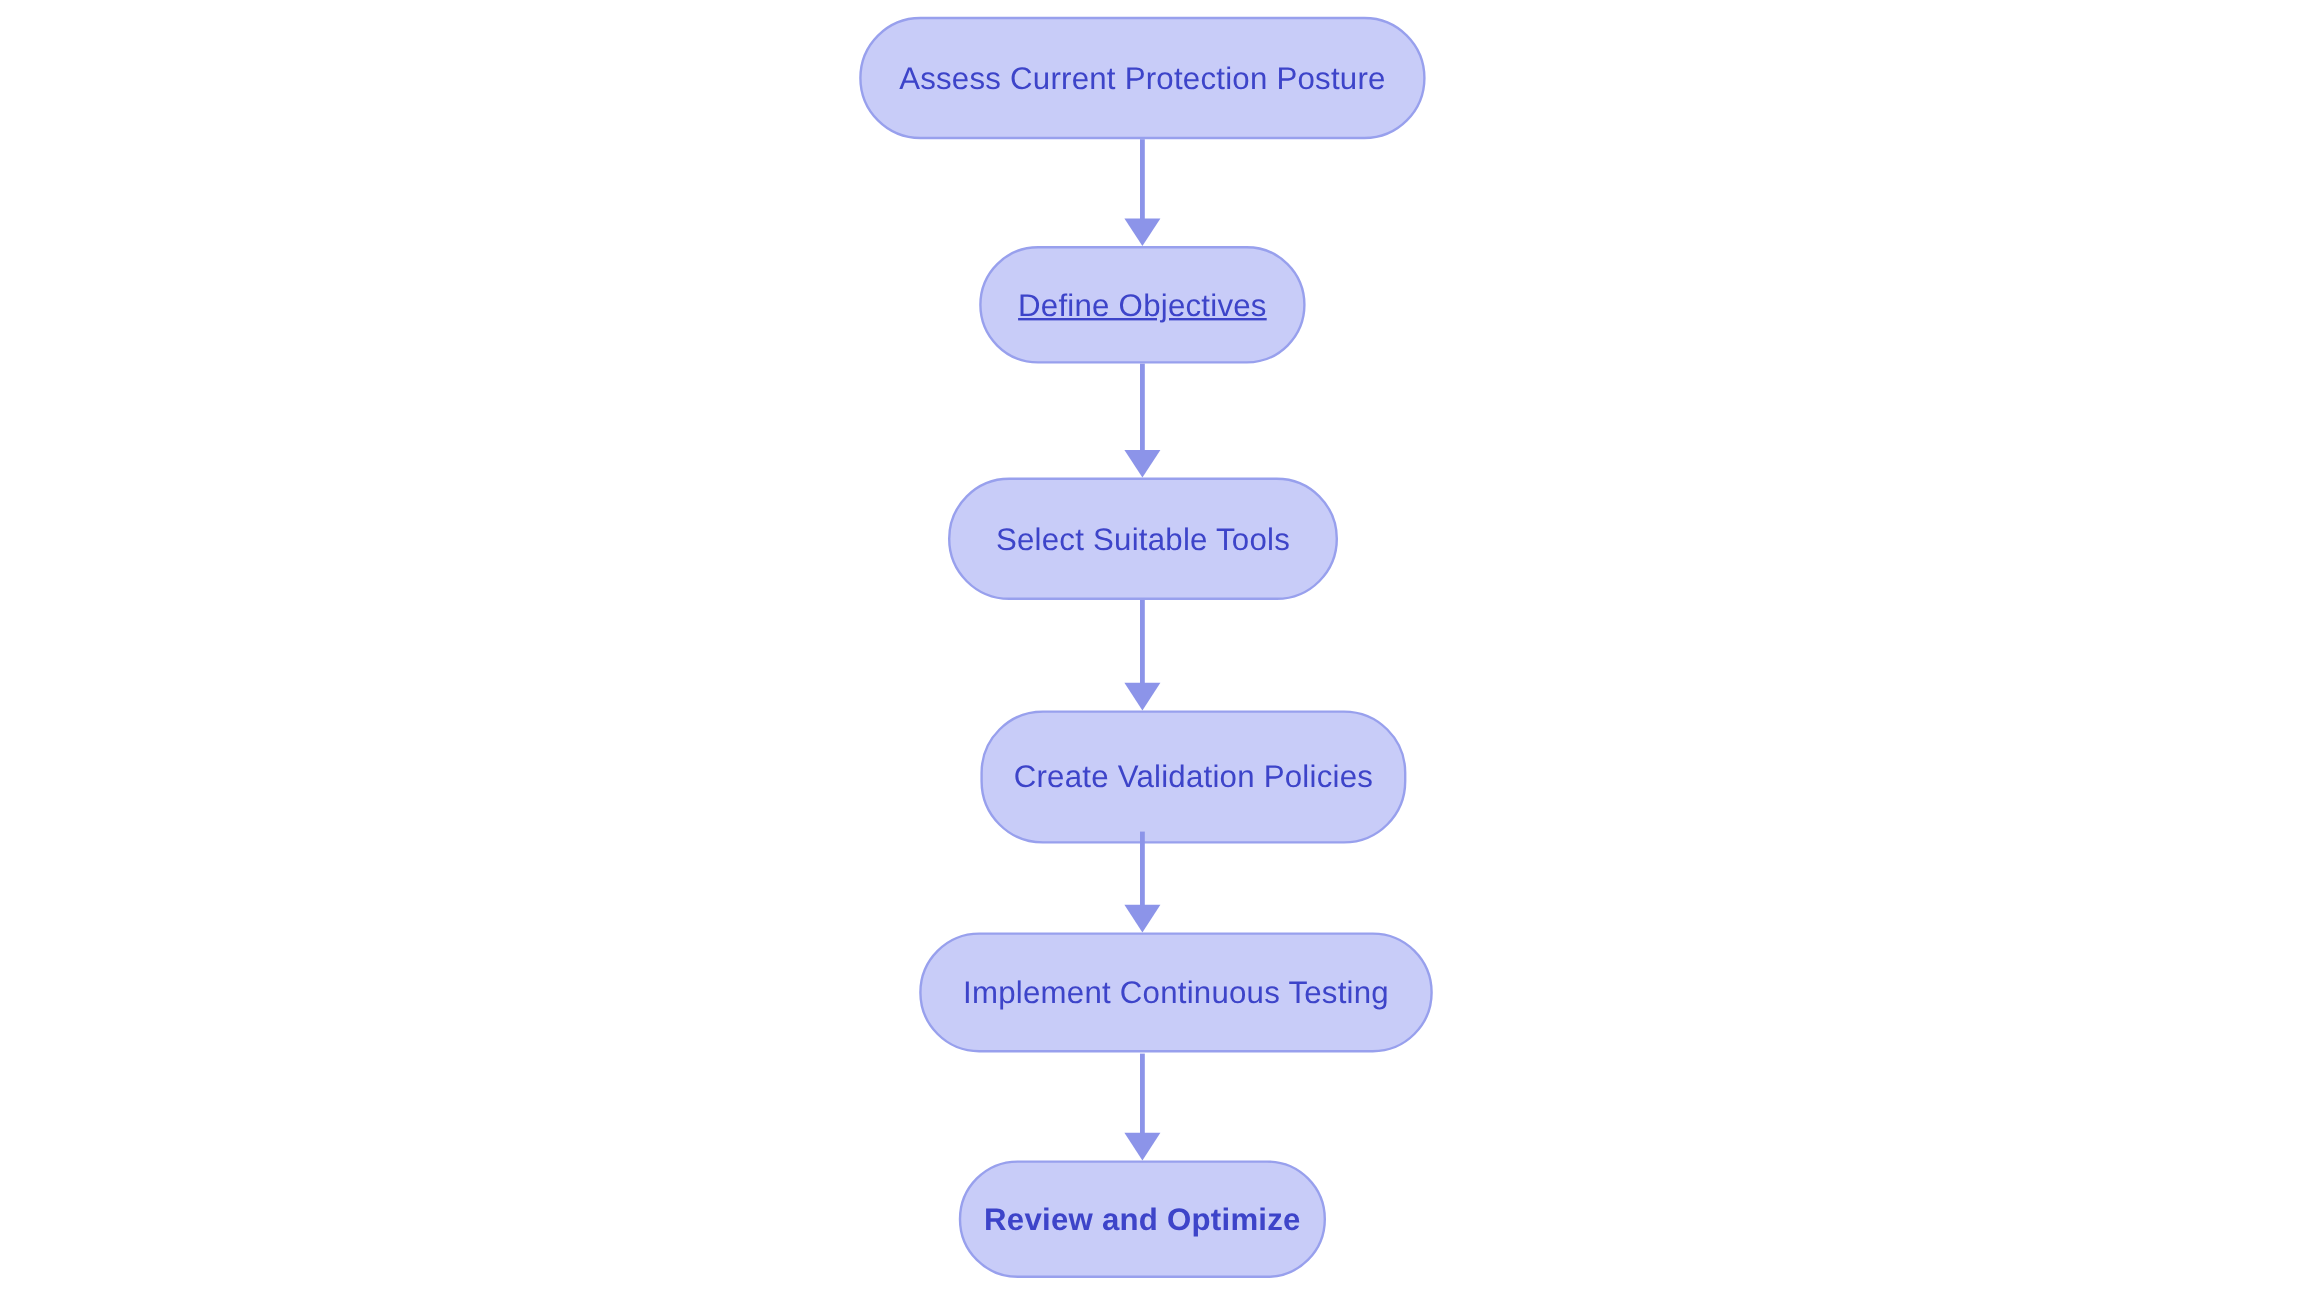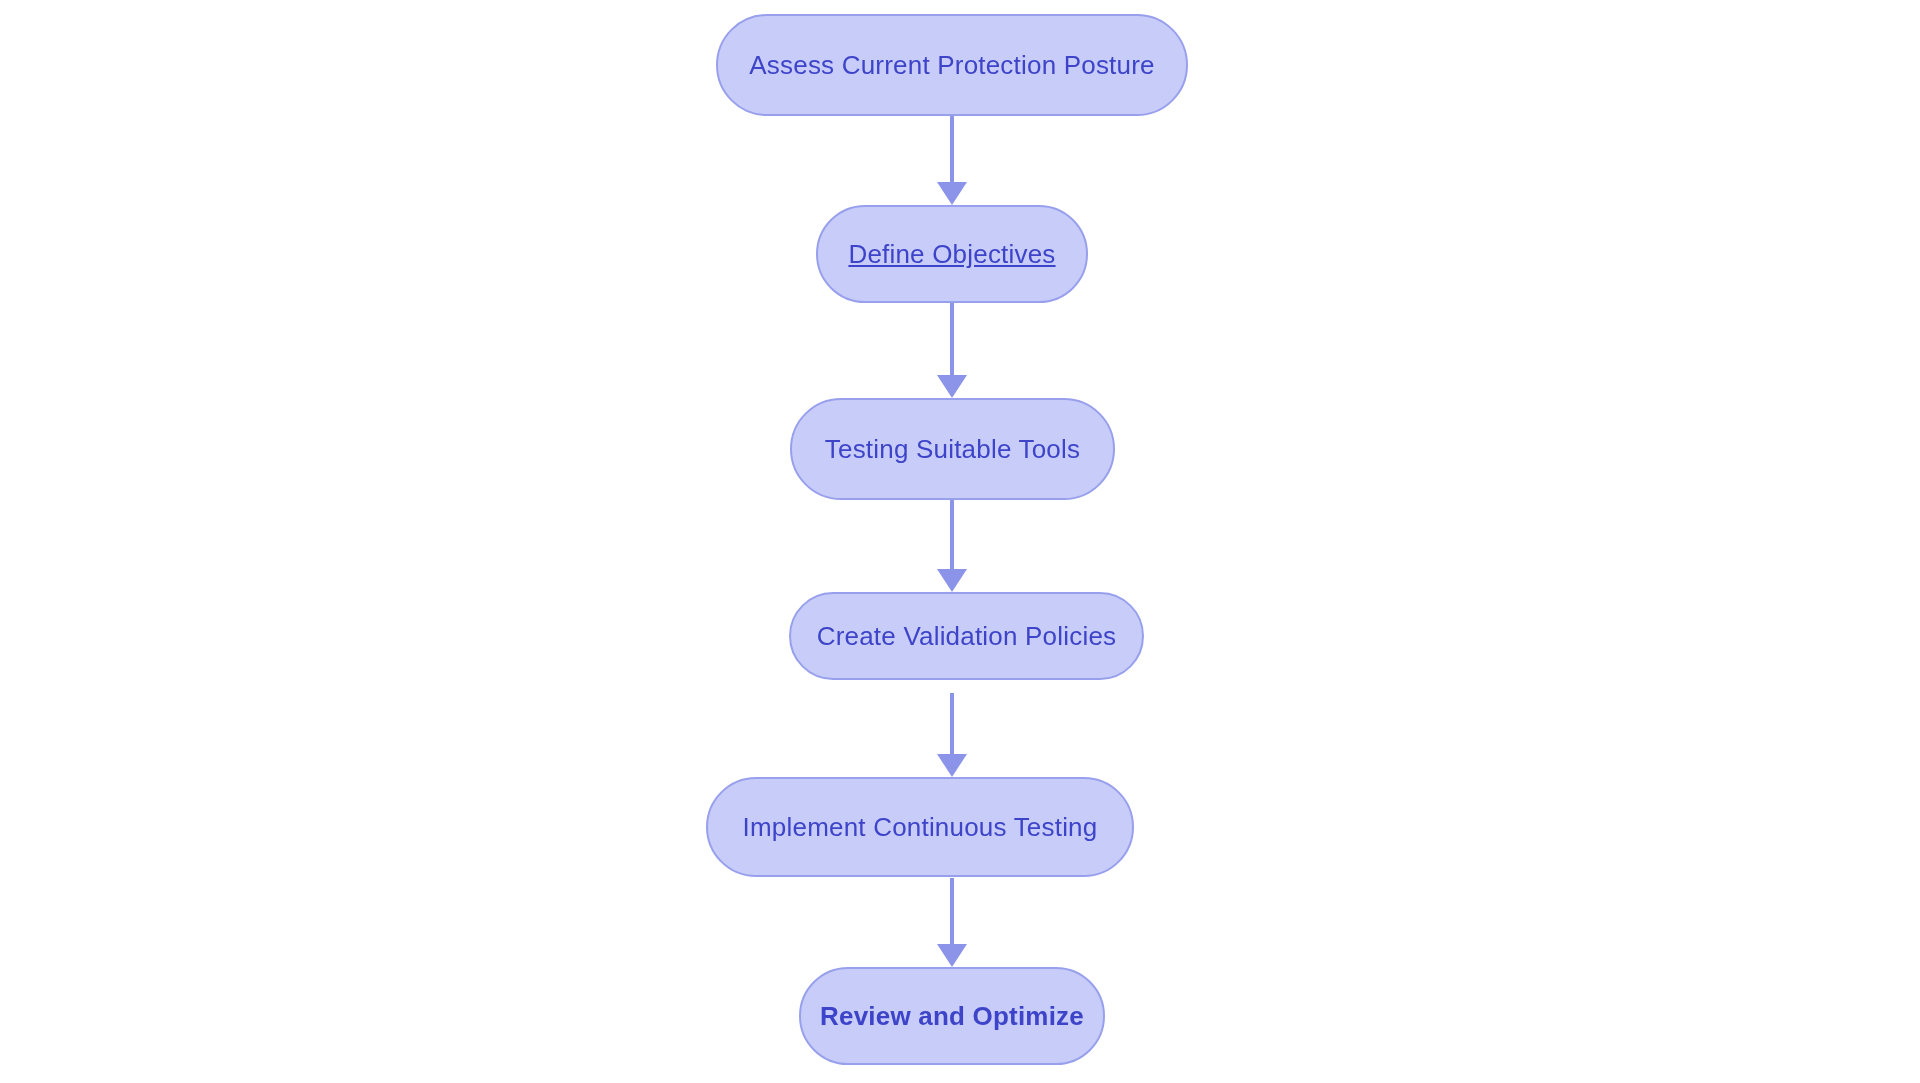--- a/index.html
+++ b/index.html
@@ -29,22 +29,22 @@
     border-radius: 52px;
     color: var(--node-text);
     font-size: 26px;
     letter-spacing: 0.2px;
     white-space: nowrap;
     text-align: center;
   }
   .n1 { left: 716px; top: 14px;  width: 472px; height: 102px; }
   .n2 { left: 816px; top: 205px; width: 272px; height: 98px; text-decoration: underline;  }
   .n3 { left: 790px; top: 398px; width: 325px; height: 102px; }
-  .n4 { left: 789px; top: 592px; width: 355px; height: 88px; }
-  .n5 { left: 706px; top: 777px; width: 428px; height: 100px; }
+  .n4 { left: 817px; top: 592px; width: 355px; height: 111px; }
+  .n5 { left: 766px; top: 777px; width: 428px; height: 100px; }
   .n6 { left: 799px; top: 967px; width: 306px; height: 98px; font-weight: bold;  }
   .connector {
     position: absolute;
     left: 952px;
     transform: translateX(-50%);
     display: flex;
     flex-direction: column;
     align-items: center;
   }
   .c1 { top: 116px; height: 89px; }
@@ -83,21 +83,21 @@
   <div class="node n2">
     <span>Define Objectives</span>
   </div>
 
   <div class="connector c2">
     <div class="arrow-line"></div>
     <div class="arrow-head"></div>
   </div>
 
   <div class="node n3">
-    <span>Testing Suitable Tools</span>
+    <span>Select Suitable Tools</span>
   </div>
 
   <div class="connector c3">
     <div class="arrow-line"></div>
     <div class="arrow-head"></div>
   </div>
 
   <div class="node n4">
     <span>Create Validation Policies</span>
   </div>

